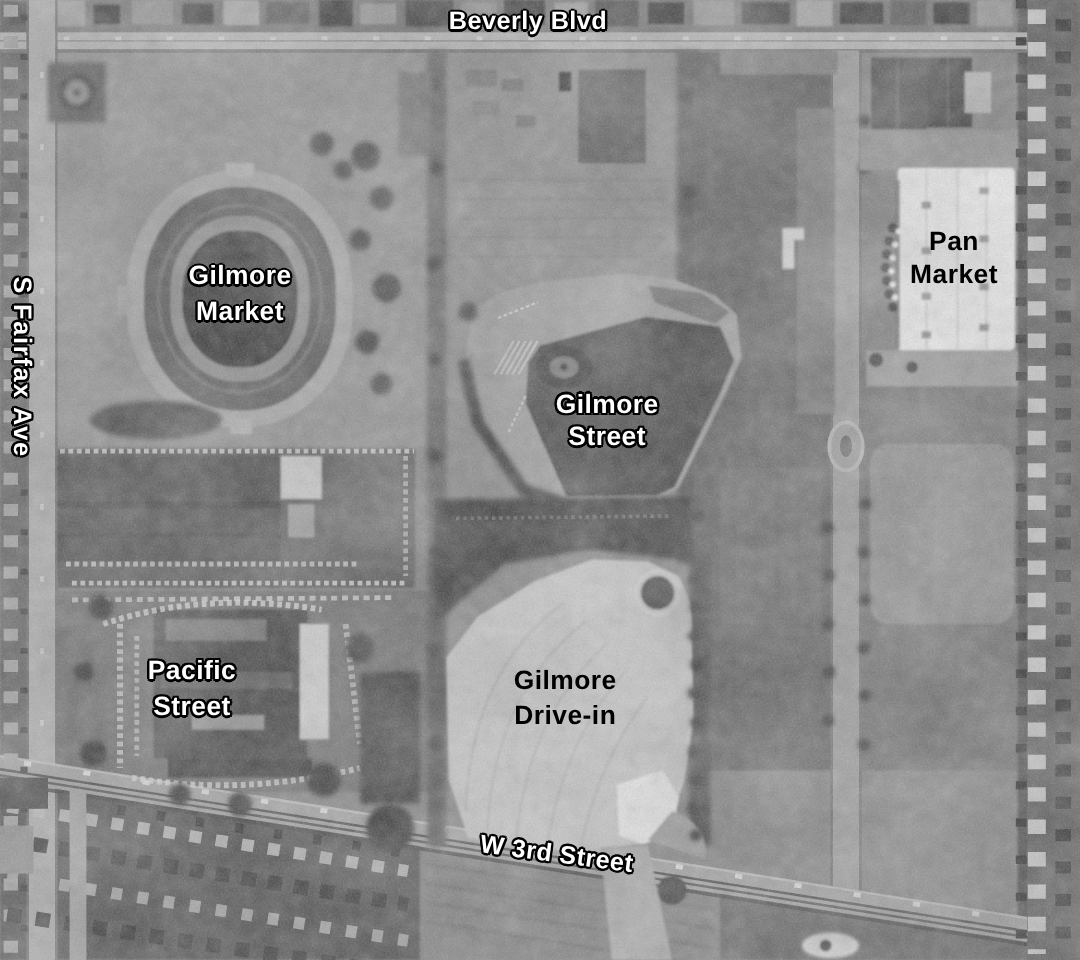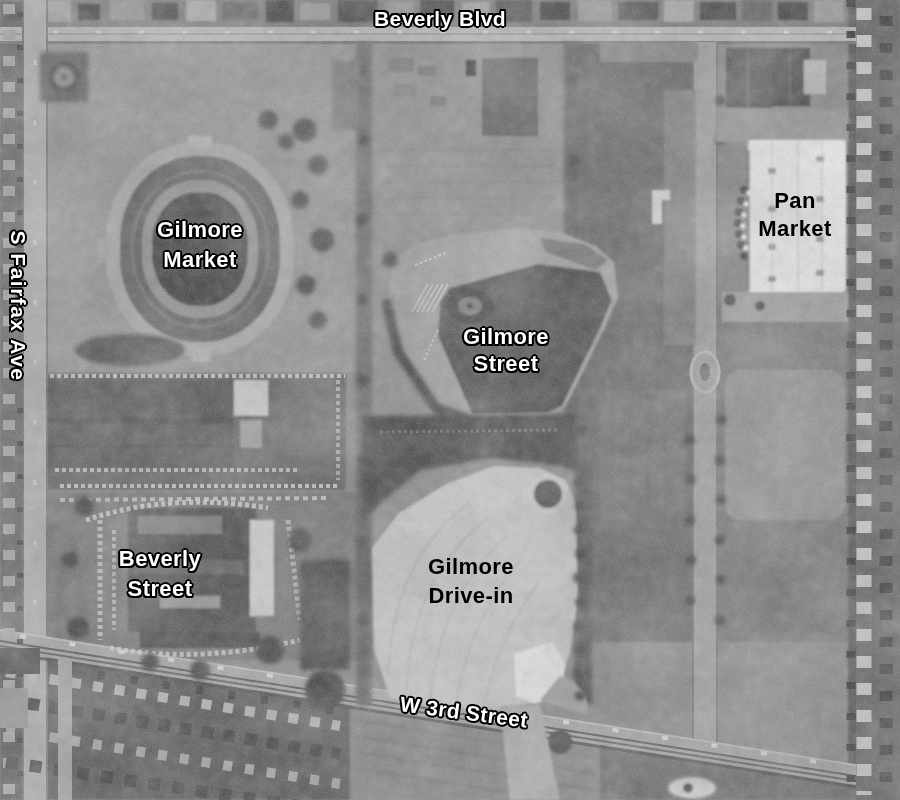--- a/index.html
+++ b/index.html
@@ -415,21 +415,21 @@
     <div>Gilmore</div>
     <div>Street</div>
   </div>
 
   <div class="map-label dark" style="left:795px;top:215px;line-height:28px;">
     <div>Pan</div>
     <div>Market</div>
   </div>
 
   <div class="map-label light" style="left:160px;top:574px;line-height:30px;">
-    <div>Beverly</div>
+    <div>Pacific</div>
     <div>Street</div>
   </div>
 
   <div class="map-label dark" style="left:471px;top:581px;line-height:29px;">
     <div>Gilmore</div>
     <div>Drive-in</div>
   </div>
 
   <div class="map-label light fs21 rot8" style="left:464px;top:712px;">W 3rd Street</div>
 </div>

